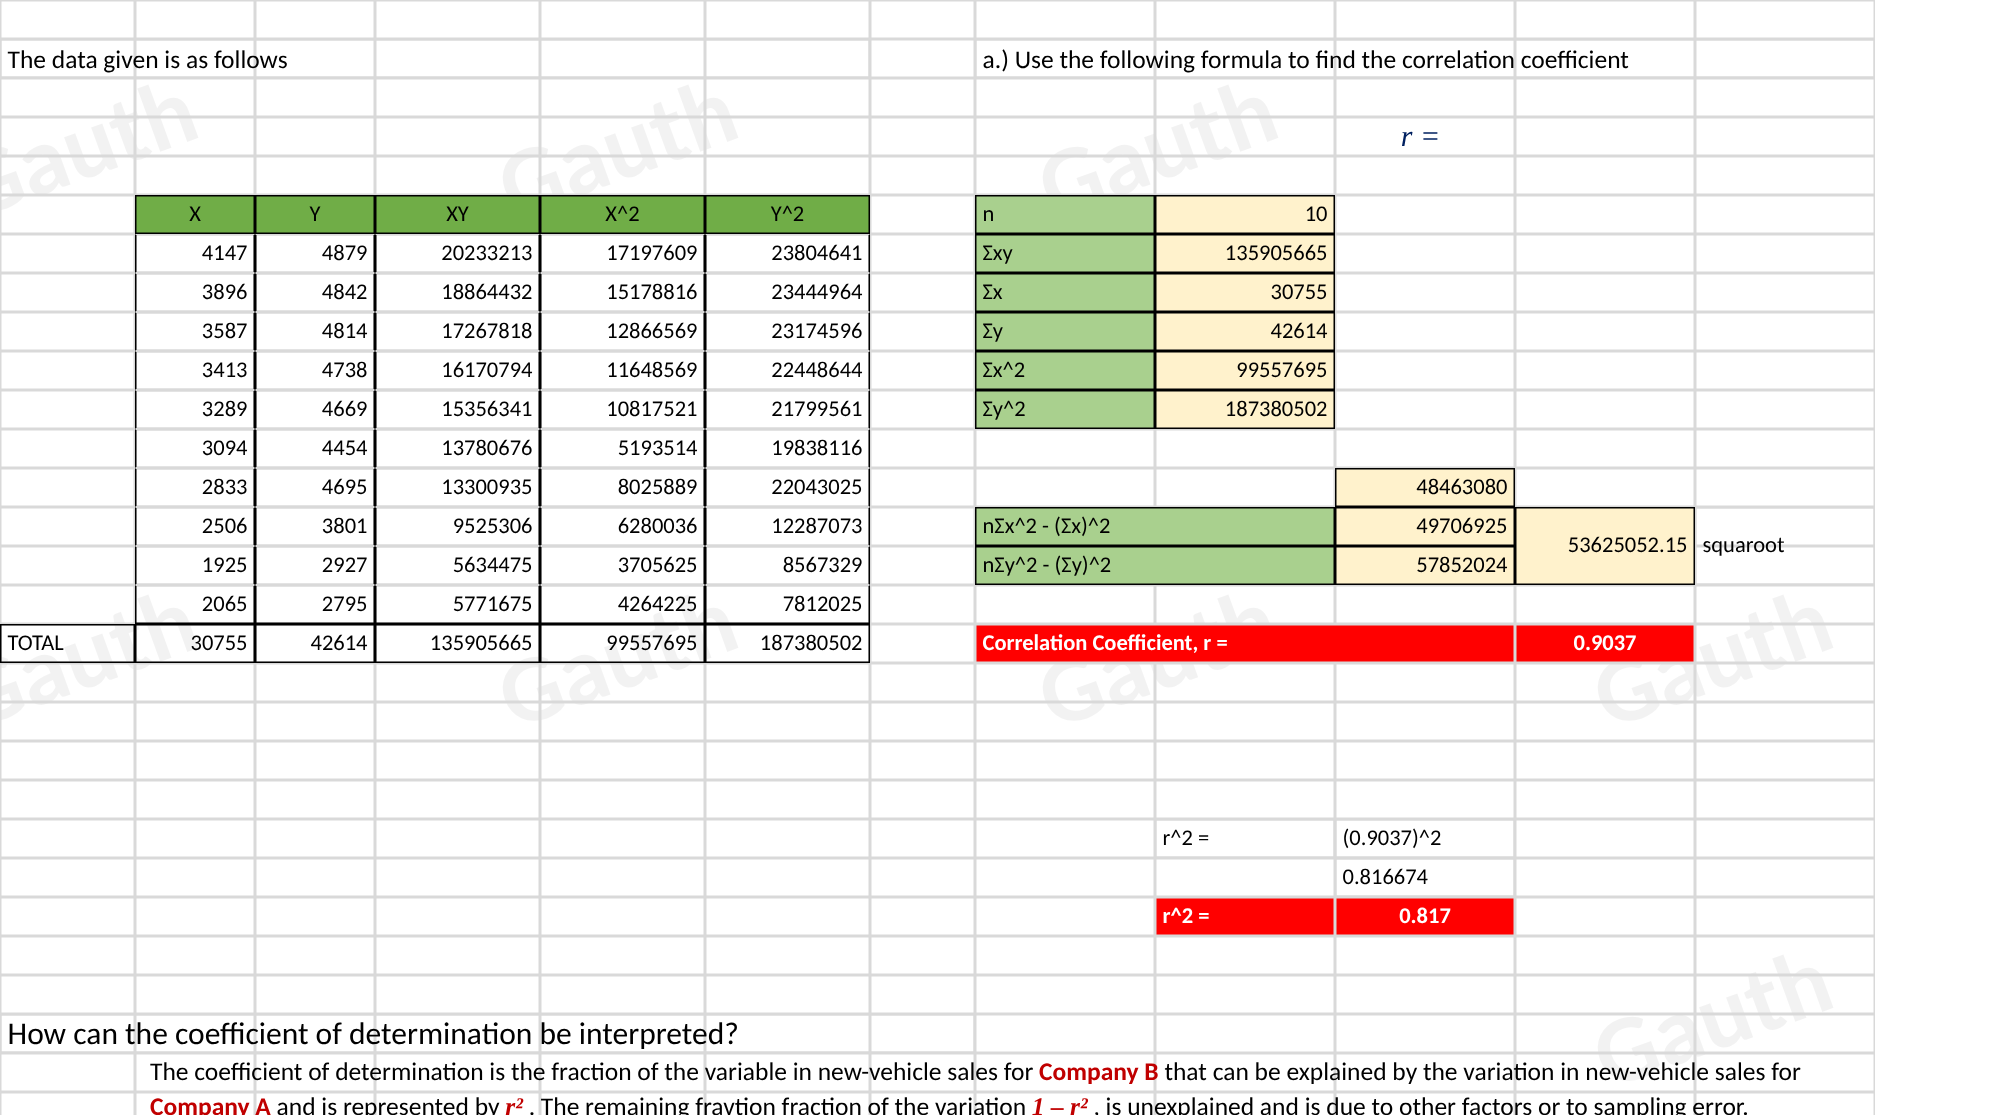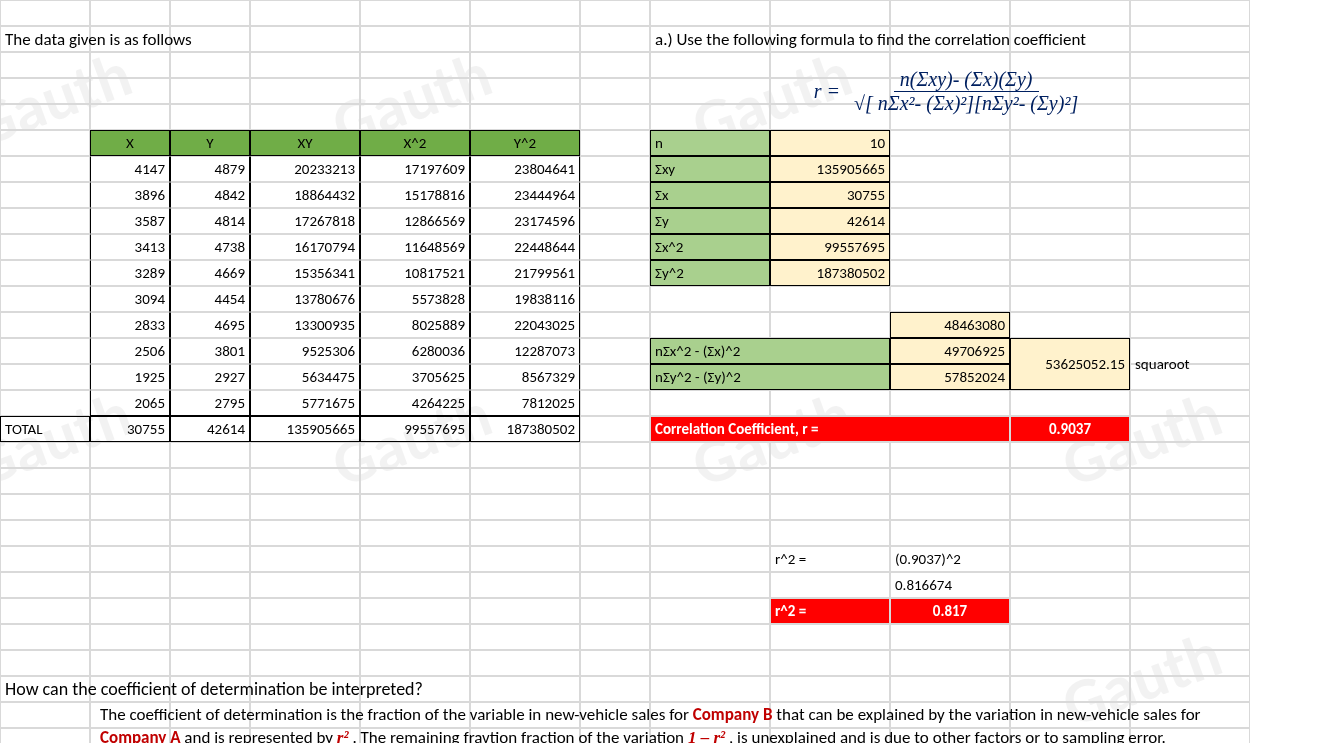--- a/index.html
+++ b/index.html
@@ -444,24 +444,20 @@
     <div class="cell" style="grid-area: 29 / 7;"></div>
     <div class="cell" style="grid-area: 29 / 8;"></div>
     <div class="cell" style="grid-area: 29 / 9;"></div>
     <div class="cell" style="grid-area: 29 / 10;"></div>
     <div class="cell" style="grid-area: 29 / 11;"></div>
     <div class="cell" style="grid-area: 29 / 12;"></div>
     <div class="cell " style="grid-area: 2 / 1 / auto / span 6; z-index: 2; font-size: 17px;">The data given is as follows</div>
     <div class="cell " style="grid-area: 2 / 8 / auto / span 5; z-index: 2; font-size: 17px;">a.) Use the following formula to find the correlation coefficient</div>
     <div class="formula">
       <span style="margin-right:6px">r =</span>
-      <span class="frac">
-        <span class="num">n(Σxy)- (Σx)(Σy)</span>
-        <span class="den">√[ nΣx²- (Σx)²][nΣy²- (Σy)²]</span>
-      </span>
     </div>
     <div class="cell hdr-green center" style="grid-area: 6 / 2 / auto / span 1; z-index: 2;">X</div>
     <div class="cell hdr-green center" style="grid-area: 6 / 3 / auto / span 1; z-index: 2;">Y</div>
     <div class="cell hdr-green center" style="grid-area: 6 / 4 / auto / span 1; z-index: 2;">XY</div>
     <div class="cell hdr-green center" style="grid-area: 6 / 5 / auto / span 1; z-index: 2;">X^2</div>
     <div class="cell hdr-green center" style="grid-area: 6 / 6 / auto / span 1; z-index: 2;">Y^2</div>
     <div class="cell right b-black-l b-black-r" style="grid-area: 7 / 2 / auto / span 1; z-index: 2;">4147</div>
     <div class="cell right b-black-l b-black-r" style="grid-area: 7 / 3 / auto / span 1; z-index: 2;">4879</div>
     <div class="cell right b-black-l b-black-r" style="grid-area: 7 / 4 / auto / span 1; z-index: 2;">20233213</div>
     <div class="cell right b-black-l b-black-r" style="grid-area: 7 / 5 / auto / span 1; z-index: 2;">17197609</div>
@@ -482,21 +478,21 @@
     <div class="cell right b-black-l b-black-r" style="grid-area: 10 / 5 / auto / span 1; z-index: 2;">11648569</div>
     <div class="cell right b-black-l b-black-r" style="grid-area: 10 / 6 / auto / span 1; z-index: 2;">22448644</div>
     <div class="cell right b-black-l b-black-r" style="grid-area: 11 / 2 / auto / span 1; z-index: 2;">3289</div>
     <div class="cell right b-black-l b-black-r" style="grid-area: 11 / 3 / auto / span 1; z-index: 2;">4669</div>
     <div class="cell right b-black-l b-black-r" style="grid-area: 11 / 4 / auto / span 1; z-index: 2;">15356341</div>
     <div class="cell right b-black-l b-black-r" style="grid-area: 11 / 5 / auto / span 1; z-index: 2;">10817521</div>
     <div class="cell right b-black-l b-black-r" style="grid-area: 11 / 6 / auto / span 1; z-index: 2;">21799561</div>
     <div class="cell right b-black-l b-black-r" style="grid-area: 12 / 2 / auto / span 1; z-index: 2;">3094</div>
     <div class="cell right b-black-l b-black-r" style="grid-area: 12 / 3 / auto / span 1; z-index: 2;">4454</div>
     <div class="cell right b-black-l b-black-r" style="grid-area: 12 / 4 / auto / span 1; z-index: 2;">13780676</div>
-    <div class="cell right b-black-l b-black-r" style="grid-area: 12 / 5 / auto / span 1; z-index: 2;">5573828</div>
+    <div class="cell right b-black-l b-black-r" style="grid-area: 12 / 5 / auto / span 1; z-index: 2;">5193514</div>
     <div class="cell right b-black-l b-black-r" style="grid-area: 12 / 6 / auto / span 1; z-index: 2;">19838116</div>
     <div class="cell right b-black-l b-black-r" style="grid-area: 13 / 2 / auto / span 1; z-index: 2;">2833</div>
     <div class="cell right b-black-l b-black-r" style="grid-area: 13 / 3 / auto / span 1; z-index: 2;">4695</div>
     <div class="cell right b-black-l b-black-r" style="grid-area: 13 / 4 / auto / span 1; z-index: 2;">13300935</div>
     <div class="cell right b-black-l b-black-r" style="grid-area: 13 / 5 / auto / span 1; z-index: 2;">8025889</div>
     <div class="cell right b-black-l b-black-r" style="grid-area: 13 / 6 / auto / span 1; z-index: 2;">22043025</div>
     <div class="cell right b-black-l b-black-r" style="grid-area: 14 / 2 / auto / span 1; z-index: 2;">2506</div>
     <div class="cell right b-black-l b-black-r" style="grid-area: 14 / 3 / auto / span 1; z-index: 2;">3801</div>
     <div class="cell right b-black-l b-black-r" style="grid-area: 14 / 4 / auto / span 1; z-index: 2;">9525306</div>
     <div class="cell right b-black-l b-black-r" style="grid-area: 14 / 5 / auto / span 1; z-index: 2;">6280036</div>
@@ -536,15 +532,15 @@
     <div class="cell val-cream right b-black" style="grid-area: 15 / 10 / auto / span 1; z-index: 2;">57852024</div>
     <div class="cell val-cream right b-black" style="grid-area: 14 / 11 / span 2 / span 1; z-index: 2; justify-content: flex-end;">53625052.15</div>
     <div class="cell red-bar" style="grid-area: 17 / 8 / auto / span 3; z-index: 2;">Correlation Coefficient, r =</div>
     <div class="cell " style="grid-area: 14 / 12 / span 2 / span 1; z-index: 2;">squaroot</div>
     <div class="cell red-bar center" style="grid-area: 17 / 11 / auto / span 1; z-index: 2;">0.9037</div>
     <div class="cell " style="grid-area: 22 / 9 / auto / span 1; z-index: 2;">r^2 =</div>
     <div class="cell " style="grid-area: 22 / 10 / auto / span 1; z-index: 2;">(0.9037)^2</div>
     <div class="cell " style="grid-area: 23 / 10 / auto / span 1; z-index: 2;">0.816674</div>
     <div class="cell red-bar" style="grid-area: 24 / 9 / auto / span 1; z-index: 2;">r^2 =</div>
     <div class="cell red-bar center" style="grid-area: 24 / 10 / auto / span 1; z-index: 2;">0.817</div>
-    <div class="cell " style="grid-area: 27 / 1 / auto / span 7; z-index: 2; font-size: 18px;">How can the coefficient of determination be interpreted?</div>
+    <div class="cell " style="grid-area: 27 / 1 / auto / span 7; z-index: 2; font-size: 21px;">How can the coefficient of determination be interpreted?</div>
     <div class="interp" style="grid-row: 28 / span 2;">The coefficient of determination is the fraction of the variable in new-vehicle sales for <span class="cb">Company B</span> that can be explained by the variation in new-vehicle sales for <span class="cb">Company A</span> and is represented by  <span class="rv">r²</span> .  The remaining fravtion fraction of the variation  <span class="rv">1 – r²</span>  , is unexplained and is due to other factors or to sampling error.</div>
   </div>
 
 </body></html>

